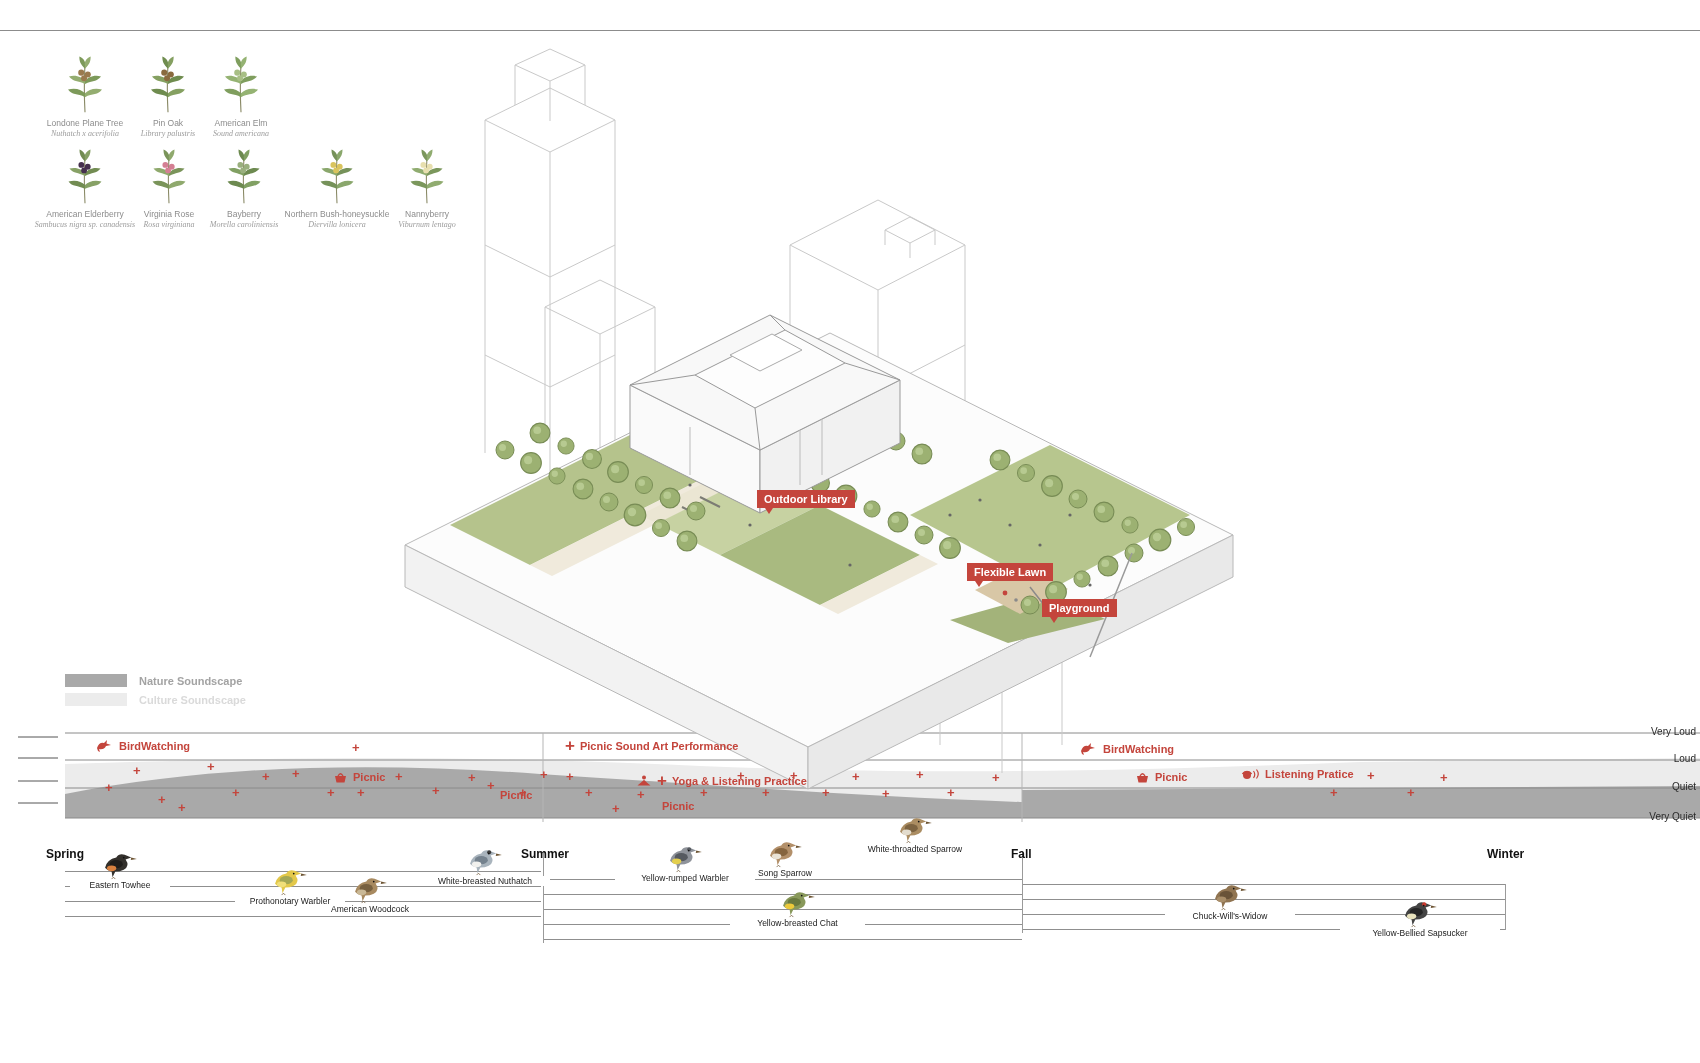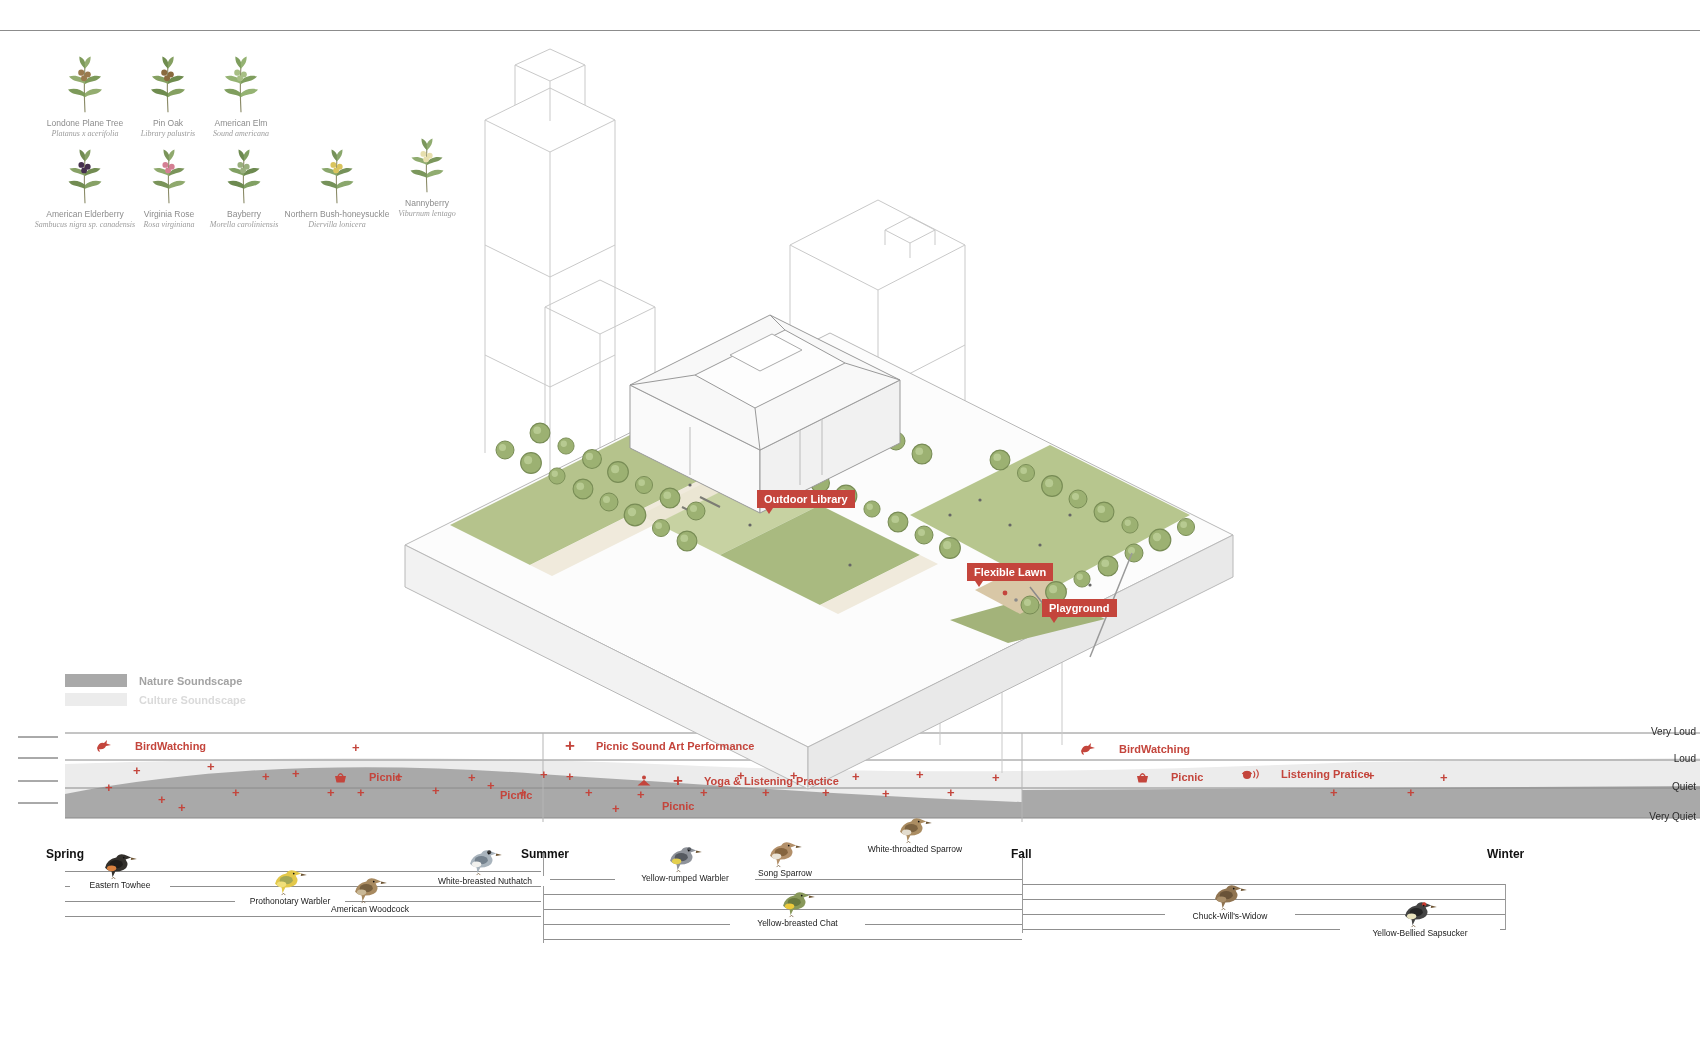--- a/index.html
+++ b/index.html
@@ -15,21 +15,21 @@
   
   .ss-row{position:absolute;display:flex;align-items:center;gap:12px;}
   .swatch{width:62px;height:13px;display:inline-block;}
   .ss-label{font-size:11px;font-weight:bold;}
   
   .site-tag{position:absolute;background:#c4453c;color:#fff;font-size:11px;font-weight:bold;
             padding:3px 7px;white-space:nowrap;z-index:6;}
   .site-tag:after{content:"";position:absolute;left:8px;bottom:-6px;width:0;height:0;
             border-left:4px solid transparent;border-right:4px solid transparent;border-top:6px solid #c4453c;}
   
-  .activity{position:absolute;display:flex;align-items:center;gap:21px;color:#c4453c;
+  .activity{position:absolute;display:flex;align-items:center;gap:5px;color:#c4453c;
             font-weight:bold;font-size:11px;z-index:7;white-space:nowrap;}
   .plus{position:absolute;color:#c4453c;font-size:13px;font-weight:bold;line-height:1;z-index:7;}
   .plus:before{content:"+";}
   .plus-big{color:#c4453c;font-size:17px;font-weight:bold;line-height:1;}
   .plus-big:before{content:"+";}
   .level-label{position:absolute;right:4px;font-size:10px;color:#2b2b2b;z-index:7;}
   .season-label{position:absolute;font-size:12px;font-weight:bold;color:#111;z-index:3;}
   
   .bird-item{position:absolute;text-align:center;z-index:4;}
   .bird-name{font-size:8.5px;color:#1a1a1a;background:#fff;padding:0 2px;white-space:nowrap;}
@@ -78,21 +78,21 @@
     </defs>
   </svg>
 
   <div class="hline" style="left:0;top:30px;width:1700px;background:#8c8c8c"></div>
 
   <div class="plant" style="left:39px;top:50px;width:92px">
     <svg class="plant-art" width="58" height="66" viewBox="0 0 60 70" style="--leaf:#7d9a5a;--leaf2:#94ad70;--berry:#9a7a4e">
         <use href="#sprig"></use>
       </svg>
     <div class="plant-name">Londone Plane Tree</div>
-    <div class="plant-latin">Platanus x acerifolia</div>
+    <div class="plant-latin">Nuthatch x acerifolia</div>
   </div>
   <div class="plant" style="left:122px;top:50px;width:92px">
     <svg class="plant-art" width="58" height="66" viewBox="0 0 60 70" style="--leaf:#6f8c4f;--leaf2:#85a061;--berry:#8a6a3e">
         <use href="#sprig"></use>
       </svg>
     <div class="plant-name">Pin Oak</div>
     <div class="plant-latin">Library palustris</div>
   </div>
   <div class="plant" style="left:195px;top:50px;width:92px">
     <svg class="plant-art" width="58" height="66" viewBox="0 0 60 70" style="--leaf:#7f9e5e;--leaf2:#95b373;--berry:#a8bf85">
@@ -122,21 +122,21 @@
     <div class="plant-name">Bayberry</div>
     <div class="plant-latin">Morella caroliniensis</div>
   </div>
   <div class="plant" style="left:276px;top:143px;width:122px">
     <svg class="plant-art" width="58" height="64" viewBox="0 0 60 70" style="--leaf:#76925a;--leaf2:#8aa76c;--berry:#d9c45e">
         <use href="#sprig"></use>
       </svg>
     <div class="plant-name">Northern Bush-honeysuckle</div>
     <div class="plant-latin">Diervilla lonicera</div>
   </div>
-  <div class="plant" style="left:377px;top:132px;width:100px">
+  <div class="plant" style="left:377px;top:143px;width:100px">
     <svg class="plant-art" width="58" height="64" viewBox="0 0 60 70" style="--leaf:#7b975c;--leaf2:#90ac70;--berry:#e7dfae">
         <use href="#sprig"></use>
       </svg>
     <div class="plant-name">Nannyberry</div>
     <div class="plant-latin">Viburnum lentago</div>
   </div>
 
   <svg class="axon-svg" width="860" height="770" viewBox="0 0 860 770">
     <defs>
       <g id="tree">

